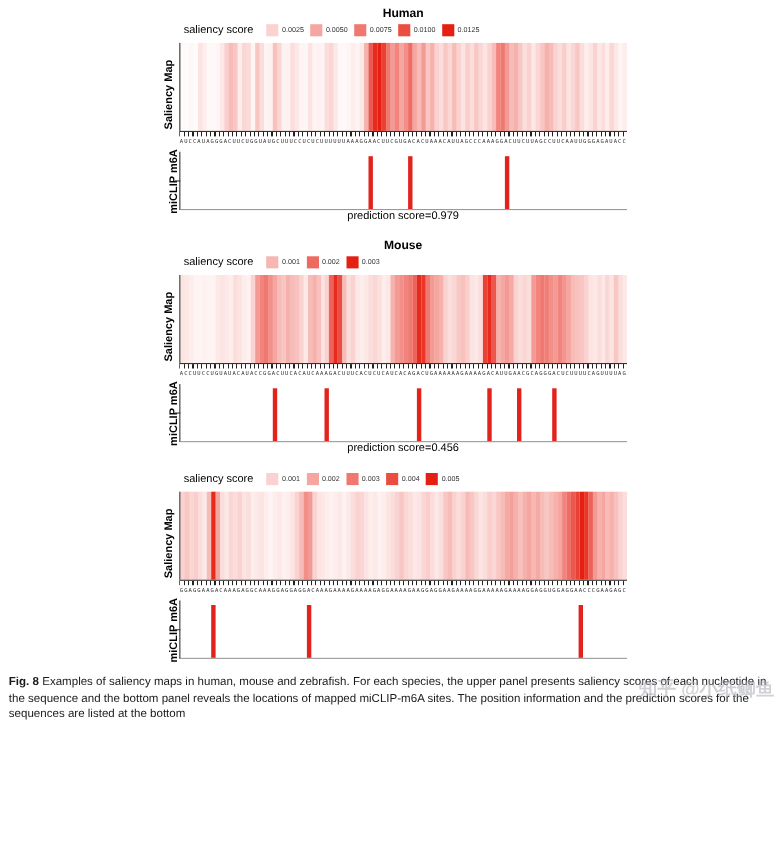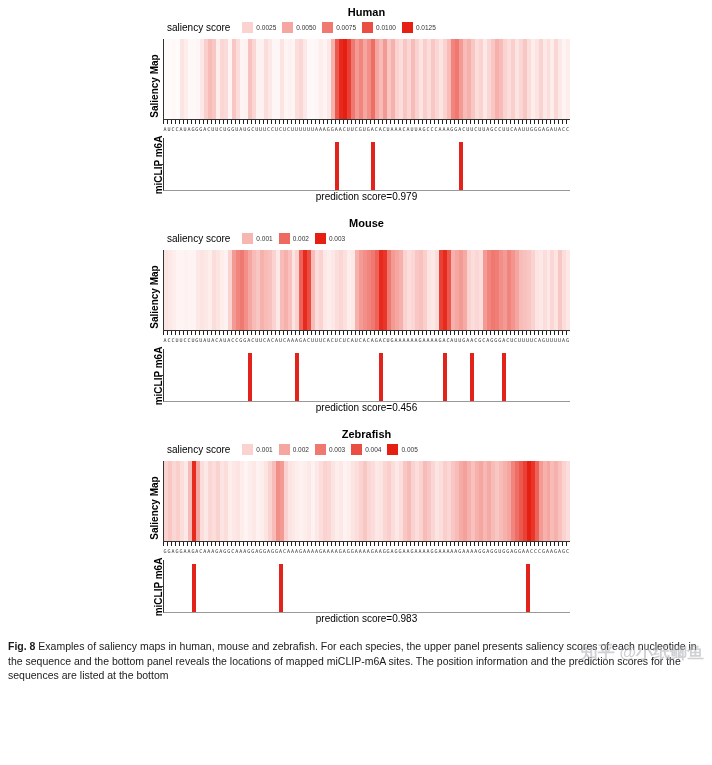--- a/index.html
+++ b/index.html
@@ -516,21 +516,20 @@
           <div class="mbar" style="left: calc(53.431% - 2px); background: rgb(226, 35, 28);"></div>
           <div class="mbar" style="left: calc(69.118% - 2px); background: rgb(226, 35, 28);"></div>
           <div class="mbar" style="left: calc(75.98% - 2px); background: rgb(226, 35, 28);"></div>
           <div class="mbar" style="left: calc(83.824% - 2px); background: rgb(226, 35, 28);"></div>
         </div>
     </div>
     <div class="pos-text">prediction score=0.456</div>
   </section>
 
   <section class="panel">
-    <h3 class="panel-title">Zebrafish</h3>
     <div class="legend-row">
       <span class="legend-label">saliency score</span>
       <span class="legend-items">
           <span class="swatch" style="background: rgba(229, 32, 18, 0.2);"></span>
           <span class="swatch-label">0.001</span>
           <span class="swatch" style="background: rgba(229, 32, 18, 0.4);"></span>
           <span class="swatch-label">0.002</span>
           <span class="swatch" style="background: rgba(229, 32, 18, 0.6);"></span>
           <span class="swatch-label">0.003</span>
           <span class="swatch" style="background: rgba(229, 32, 18, 0.8);"></span>
@@ -756,21 +755,20 @@
     <div class="plot-row miclip-row">
       <div class="ylab">
           <span>miCLIP m6A</span>
         </div>
       <div class="miclip-area">
           <div class="mbar" style="left: calc(7.353% - 2px); background: rgb(226, 35, 28);"></div>
           <div class="mbar" style="left: calc(28.922% - 2px); background: rgb(226, 35, 28);"></div>
           <div class="mbar" style="left: calc(89.706% - 2px); background: rgb(226, 35, 28);"></div>
         </div>
     </div>
-    <div class="pos-text">prediction score=0.983</div>
   </section>
 
   <div class="caption">
     <b>Fig. 8</b>
     <span>Examples of saliency maps in human, mouse and zebrafish. For each species, the upper panel presents saliency scores of each nucleotide in the sequence and the bottom panel reveals the locations of mapped miCLIP-m6A sites. The position information and the prediction scores for the sequences are listed at the bottom</span>
     <span class="watermark">知乎 @小纸鲫鱼</span>
   </div>
 
 </div>
 

